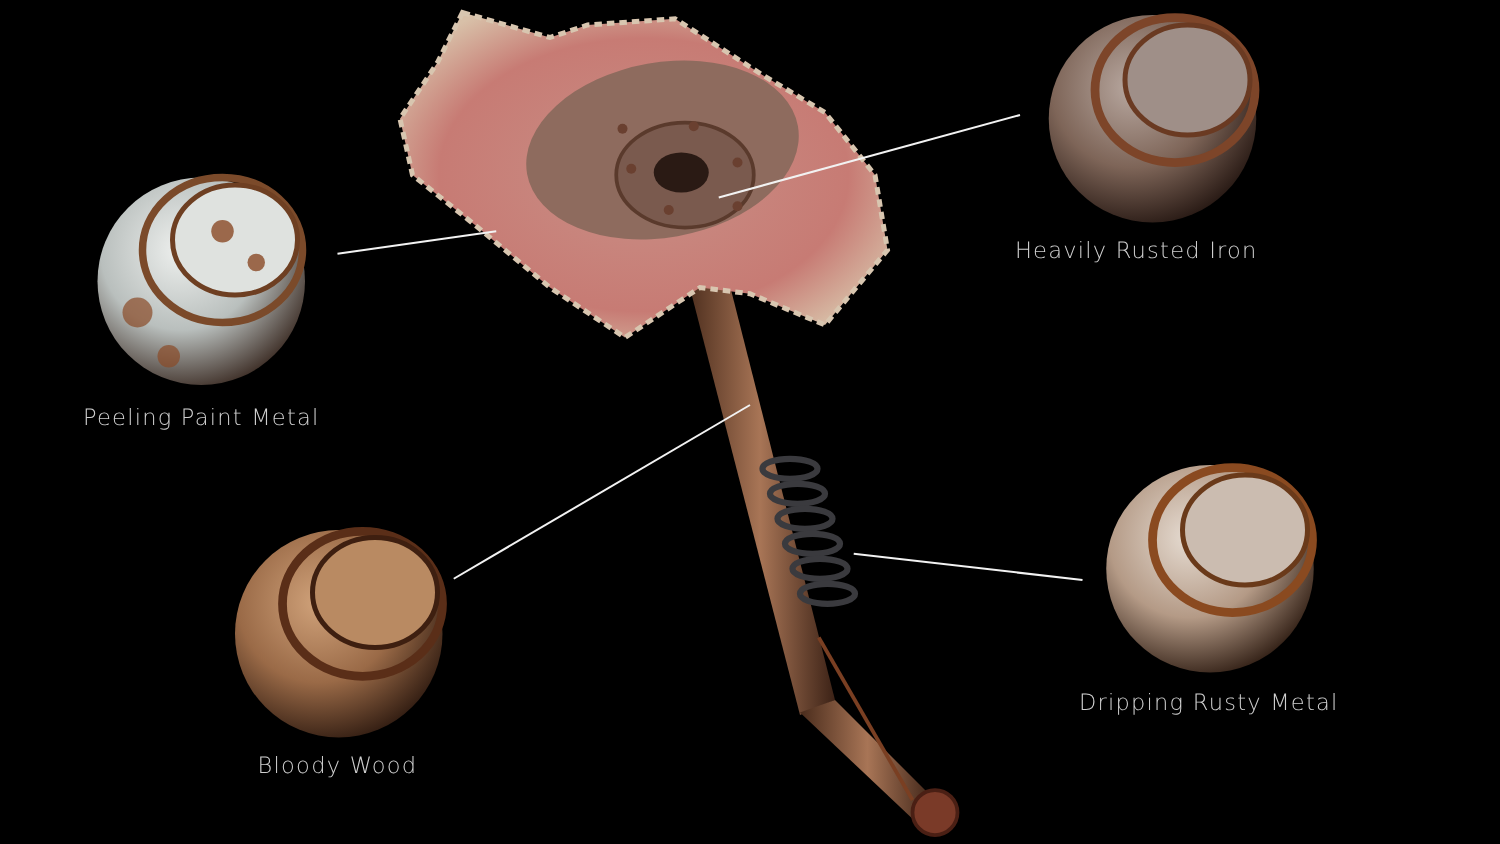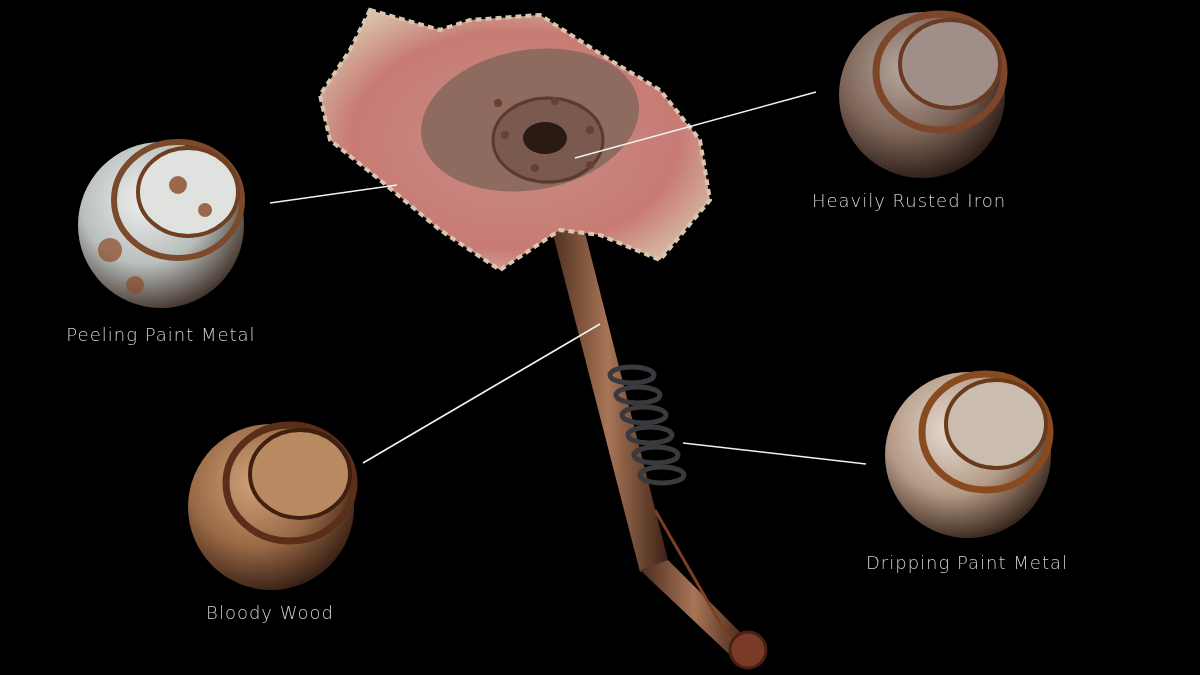--- a/index.html
+++ b/index.html
@@ -105,14 +105,14 @@
       <line x1="270" y1="203" x2="397" y2="185"></line>
       <line x1="575" y1="158" x2="816" y2="92"></line>
       <line x1="363" y1="463" x2="600" y2="324"></line>
       <line x1="683" y1="443" x2="866" y2="464"></line>
     </g>
   </svg>
 
   <div class="label" style="left:161px;top:324px;">Peeling Paint Metal</div>
   <div class="label" style="left:909px;top:190px;">Heavily Rusted Iron</div>
   <div class="label" style="left:270px;top:602px;text-align:right;">Bloody Wood</div>
-  <div class="label" style="left:967px;top:552px;">Dripping Paint Metal</div>
+  <div class="label" style="left:967px;top:552px;">Dripping Rusty Metal</div>
 </div>
 
 </body></html>

